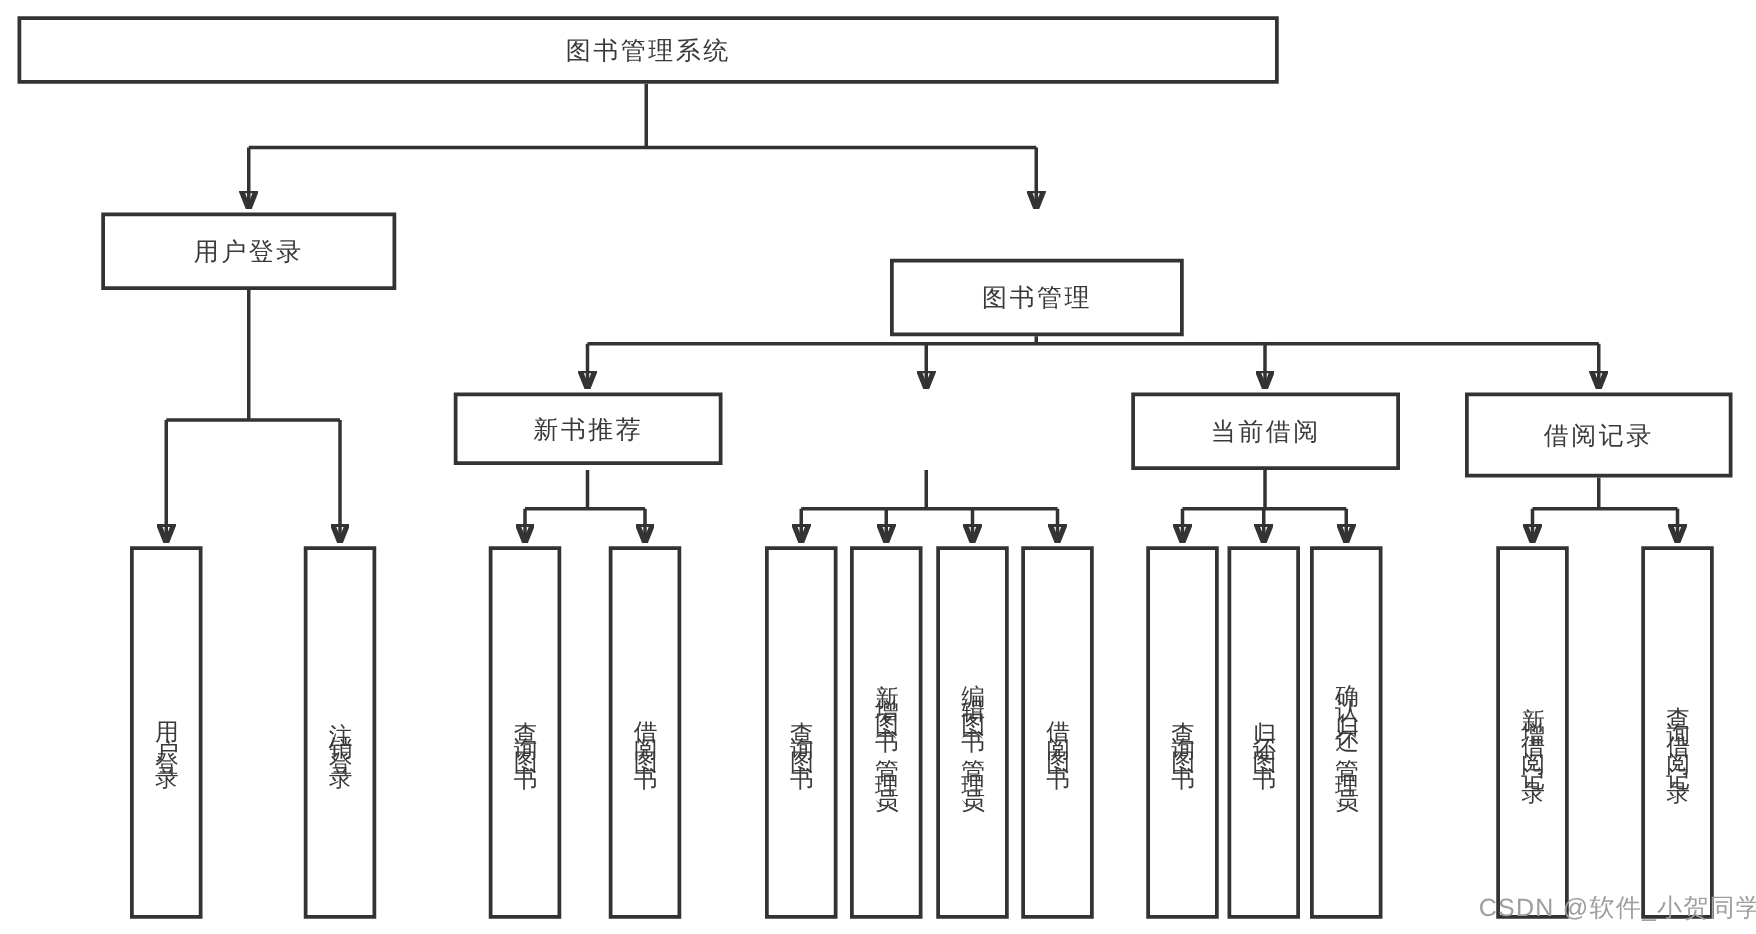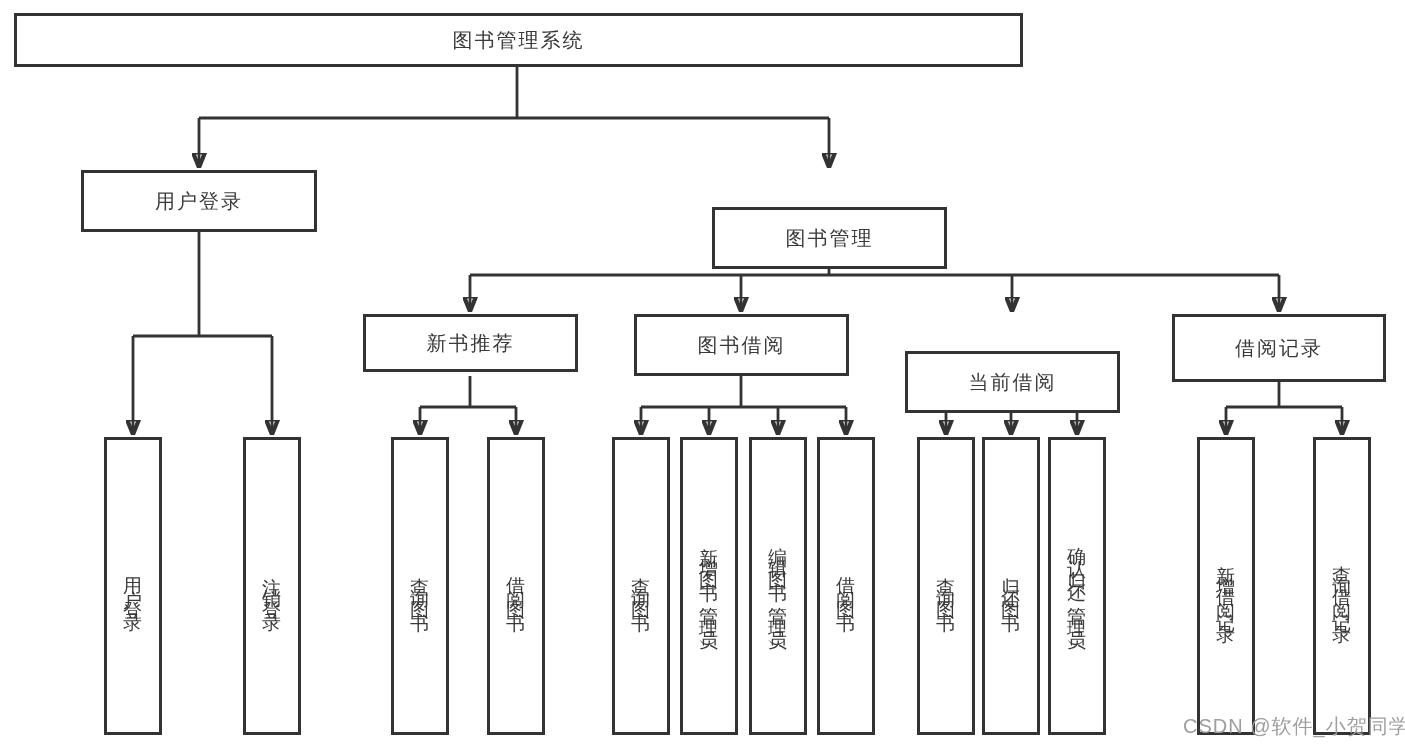--- a/index.html
+++ b/index.html
@@ -43,21 +43,21 @@
     line-height: 1;
     top: 437px;
     width: 58px;
     height: 298px;
   }
   #b-root { left: 14px;  top: 13px;  width: 1009px; height: 54px; }
   #b-user { left: 81px;  top: 170px; width: 236px;  height: 62px; }
   #b-mgmt { left: 712px; top: 170px; width: 235px;  height: 62px; margin-top: 37px; }
   #b-nb   { left: 363px; top: 314px; width: 215px;  height: 58px; }
   #b-bb   { left: 634px; top: 314px; width: 215px;  height: 62px; }
-  #b-cb   { left: 905px; top: 314px; width: 215px;  height: 62px; margin-top: 37px; }
+  #b-cb   { left: 905px; top: 314px; width: 215px;  height: 62px; }
   #b-br   { left: 1172px; top: 314px; width: 214px; height: 68px; }
   #lf-ul-0 { left: 104px; }
   #lf-ul-1 { left: 243px; }
   #lf-nb-0 { left: 391px; }
   #lf-nb-1 { left: 487px; }
   #lf-bb-0 { left: 612px; }
   #lf-bb-1 { left: 680px; }
   #lf-bb-2 { left: 749px; }
   #lf-bb-3 { left: 817px; }
   #lf-cb-0 { left: 917px; }
@@ -117,21 +117,20 @@
       <line x1="1342" y1="407" x2="1342" y2="433" marker-end="url(#arw)"></line>
     </g>
   </svg>
 
   <div class="box h" id="b-root">图书管理系统</div>
 
   <div class="box h" id="b-user">用户登录</div>
   <div class="box h" id="b-mgmt">图书管理</div>
 
   <div class="box h" id="b-nb">新书推荐</div>
-  <div class="box h" id="b-bb">图书借阅</div>
   <div class="box h" id="b-cb">当前借阅</div>
   <div class="box h" id="b-br">借阅记录</div>
 
   <div class="box v" id="lf-ul-0">用户登录</div>
   <div class="box v" id="lf-ul-1">注销登录</div>
 
   <div class="box v" id="lf-nb-0">查询图书</div>
   <div class="box v" id="lf-nb-1">借阅图书</div>
 
   <div class="box v" id="lf-bb-0">查询图书</div>

